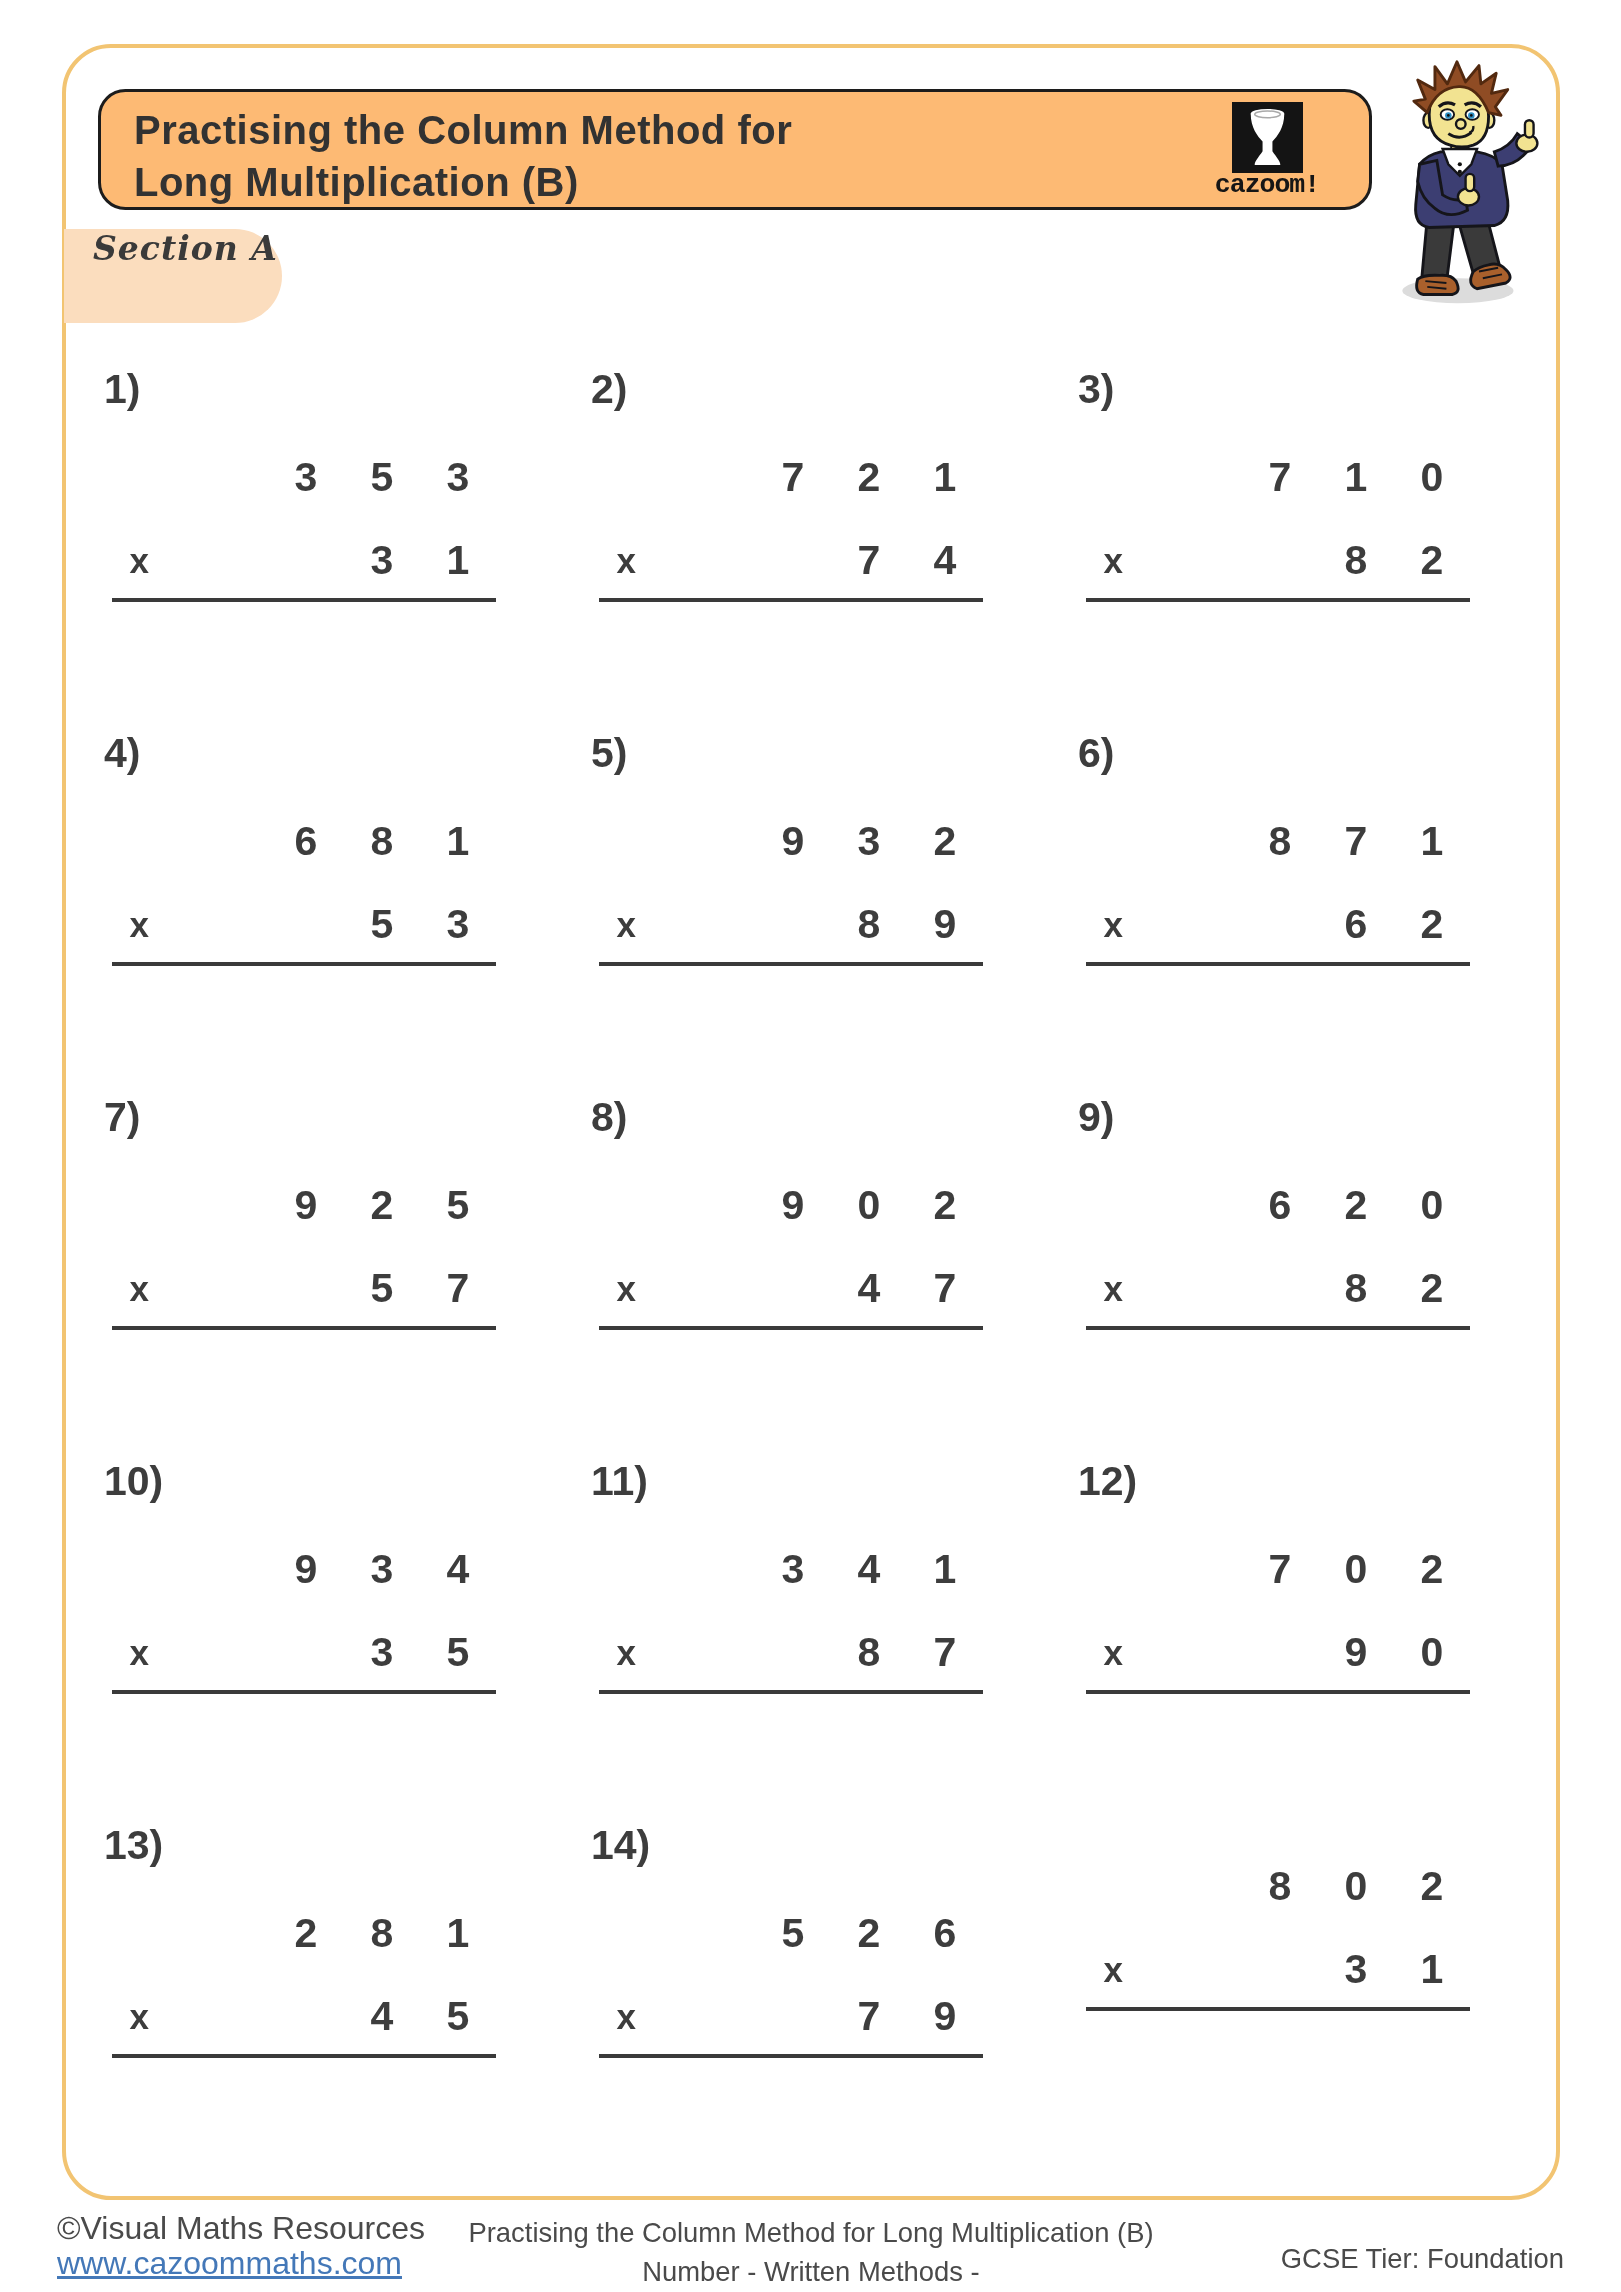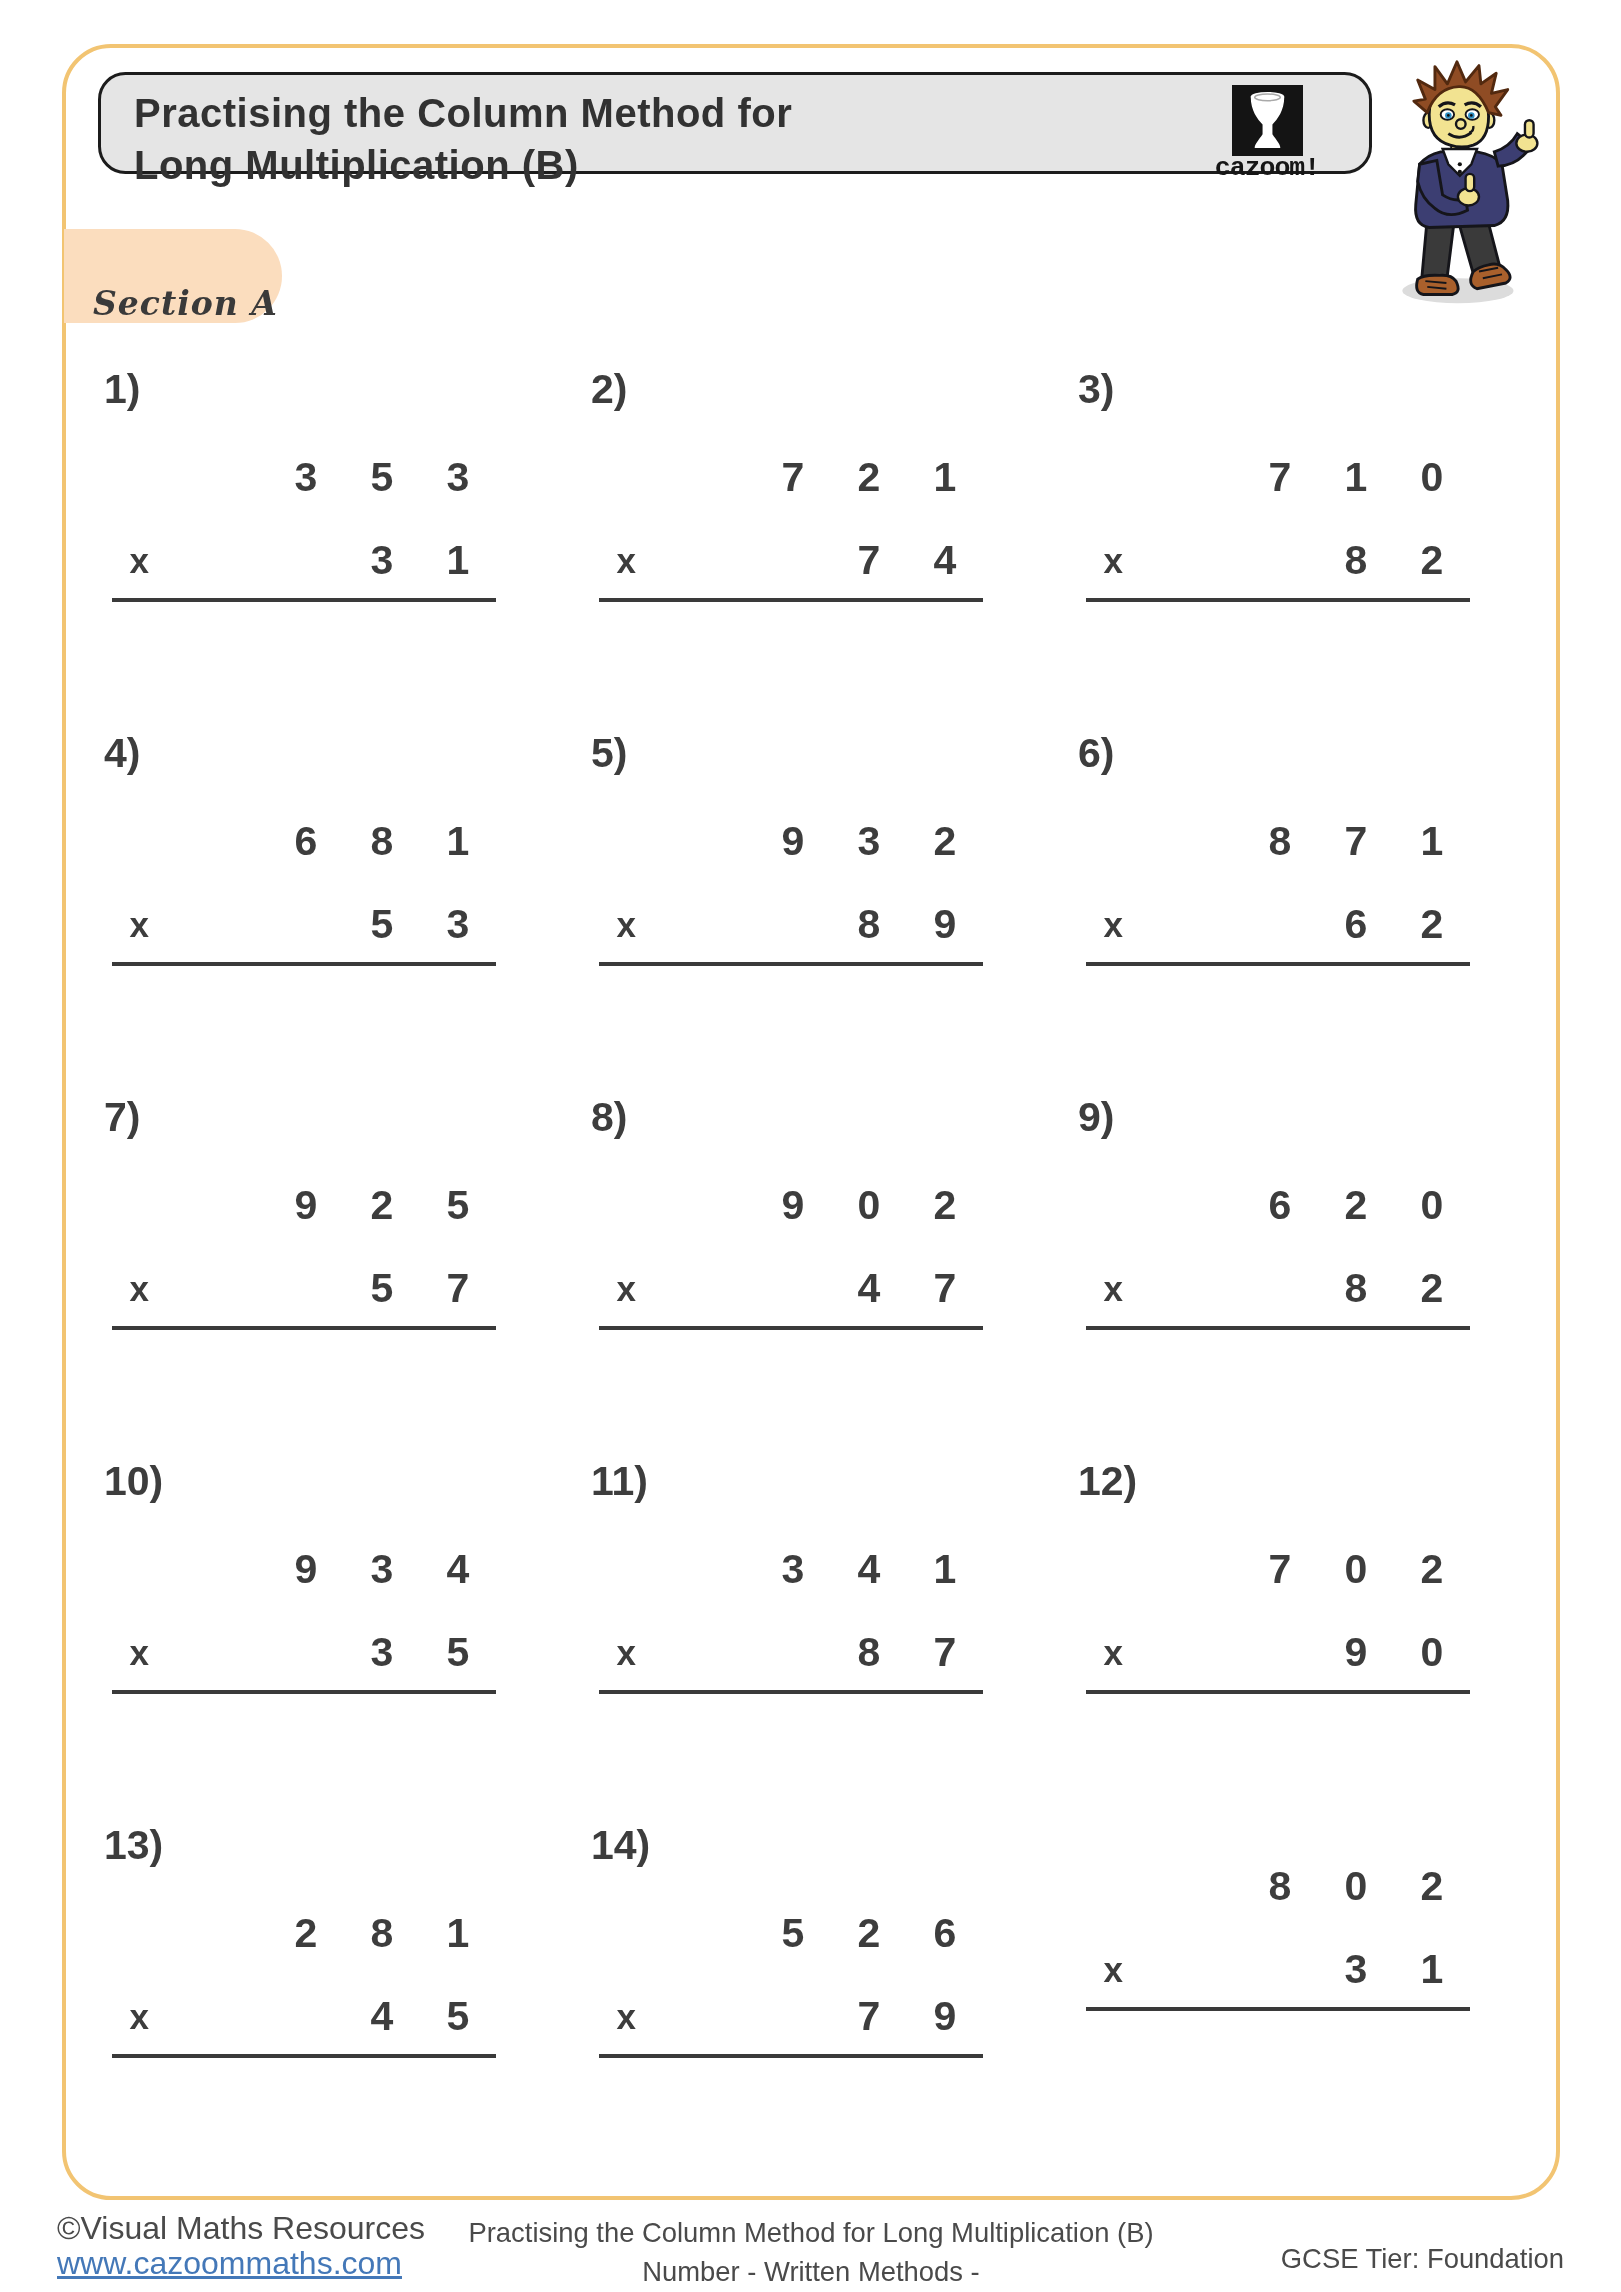--- a/index.html
+++ b/index.html
@@ -11,23 +11,23 @@
     overflow:hidden;
   }
   .page-border {
     position:absolute; left:62px; top:44px;
     width:1490px; height:2148px;
     border:4.9px solid #f2c472;
     border-radius:49px;
   }
   
   .title-box {
-    position:absolute; left:98px; top:72px;
-    width:1274px; height:102px;
-    background:#e5e5e5;
+    position:absolute; left:98px; top:89px;
+    width:1274px; height:121px;
+    background:#fdba74;
     border:3.9px solid #1c1c1c;
     border-radius:27.4px;
     box-sizing:border-box;
     z-index:2;
   }
   .title-text {
     position:absolute; left:33px; top:11.8px;
     font-size:40px; font-weight:bold; color:#323232;
     line-height:52px; letter-spacing:0.5px;
   }
@@ -45,21 +45,21 @@
   }
   .mascot {
     position:absolute; left:1360px; top:57px;
     width:192px; height:249px; z-index:3;
   }
   .section-badge {
     position:absolute; left:64px; top:229px;
     width:218px; height:94px;
     background:#fbddbe;
     border-radius:0 47px 47px 0;
-    display:flex; align-items:flex-end;
+    display:flex; align-items:flex-start;
     z-index:2;
   }
   .section-label {
     font-family:"DejaVu Serif", serif;
     font-style:italic; font-weight:bold;
     font-size:33px; color:#3a3a3a;
     padding-left:29px; letter-spacing:1px;
   }
   
   .problems-grid {

